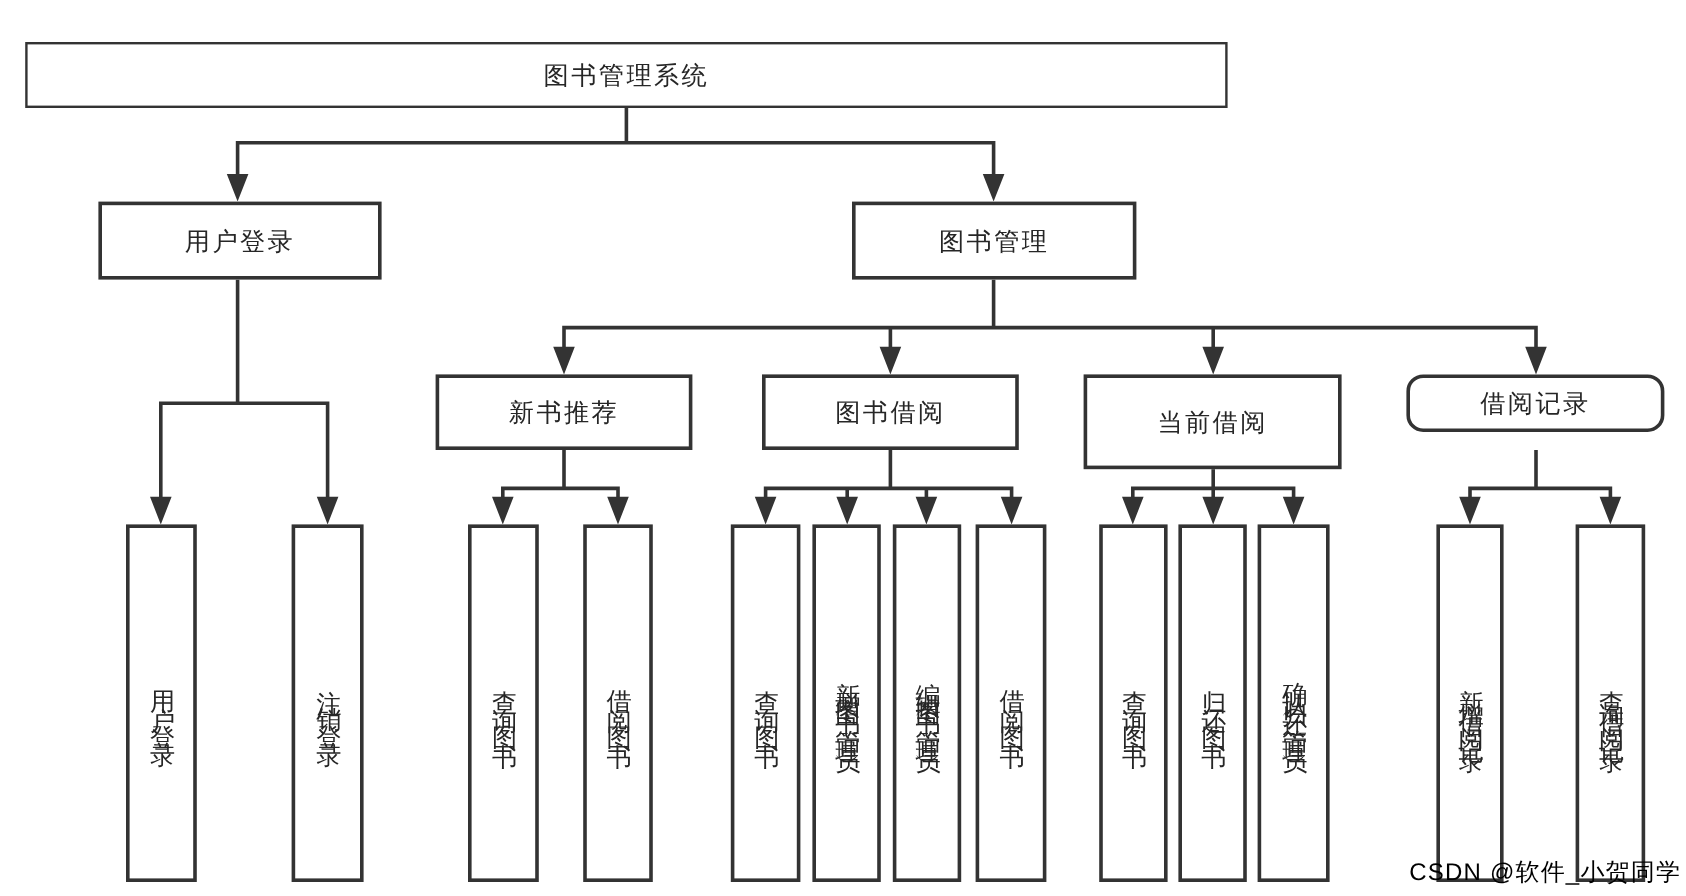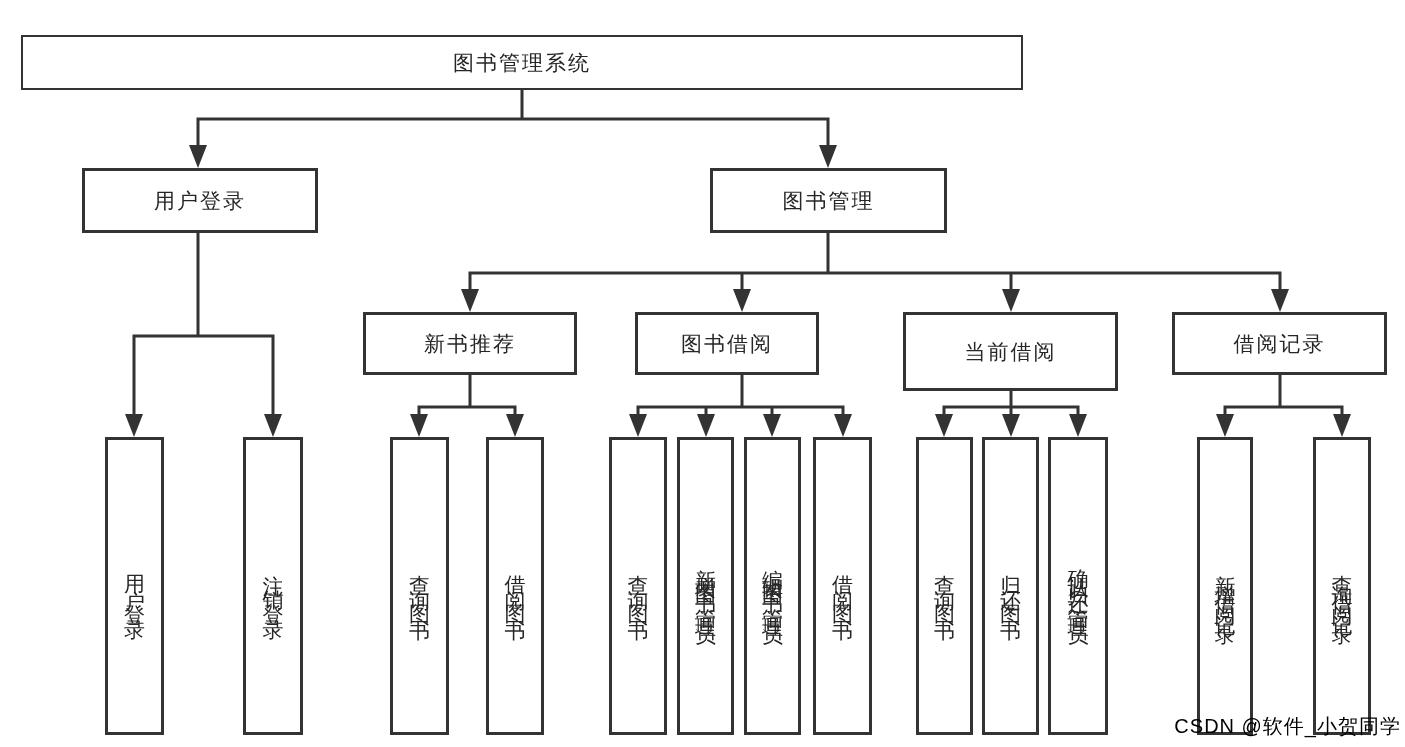--- a/index.html
+++ b/index.html
@@ -121,23 +121,23 @@
         M1333 414 L1351 414 L1342 437 Z"></path>
     </g>
   </svg>
 
   <div class="box root" style="left:21px; top:13px; width:1002px; height:55px;margin-top:22px;">图书管理系统</div>
 
   <div class="box" style="left:82px; top:168px; width:236px; height:65px;">用户登录</div>
   <div class="box" style="left:710px; top:168px; width:237px; height:65px;">图书管理</div>
 
   <div class="box" style="left:363px; top:312px; width:214px; height:63px;">新书推荐</div>
-  <div class="box" style="left:635px; top:312px; width:184px; height:63px;">图书借阅</div>
+  <div class="box" style="left:635px; top:312px; width:214px; height:63px;">图书借阅</div>
   <div class="box" style="left:903px; top:312px; width:215px; height:79px;">当前借阅</div>
-  <div class="box" style="left:1172px; top:312px; width:215px; height:63px;">借阅记录</div>
+  <div class="box" style="left:1172px; top:312px; width:215px; height:48px;border-radius:14px;">借阅记录</div>
 
   <div class="box vbox" style="left:105px; top:437px; width:59px; height:298px;">用户登录</div>
   <div class="box vbox" style="left:243px; top:437px; width:60px; height:298px;">注销登录</div>
 
   <div class="box vbox" style="left:390px; top:437px; width:59px; height:298px;">查询图书</div>
   <div class="box vbox" style="left:486px; top:437px; width:58px; height:298px;">借阅图书</div>
 
   <div class="box vbox" style="left:609px; top:437px; width:58px; height:298px;">查询图书</div>
   <div class="box vbox ls-9" style="left:677px; top:437px; width:57px; height:298px;">新增图书（管理员）</div>
   <div class="box vbox ls-9" style="left:744px; top:437px; width:57px; height:298px;">编辑图书（管理员）</div>

